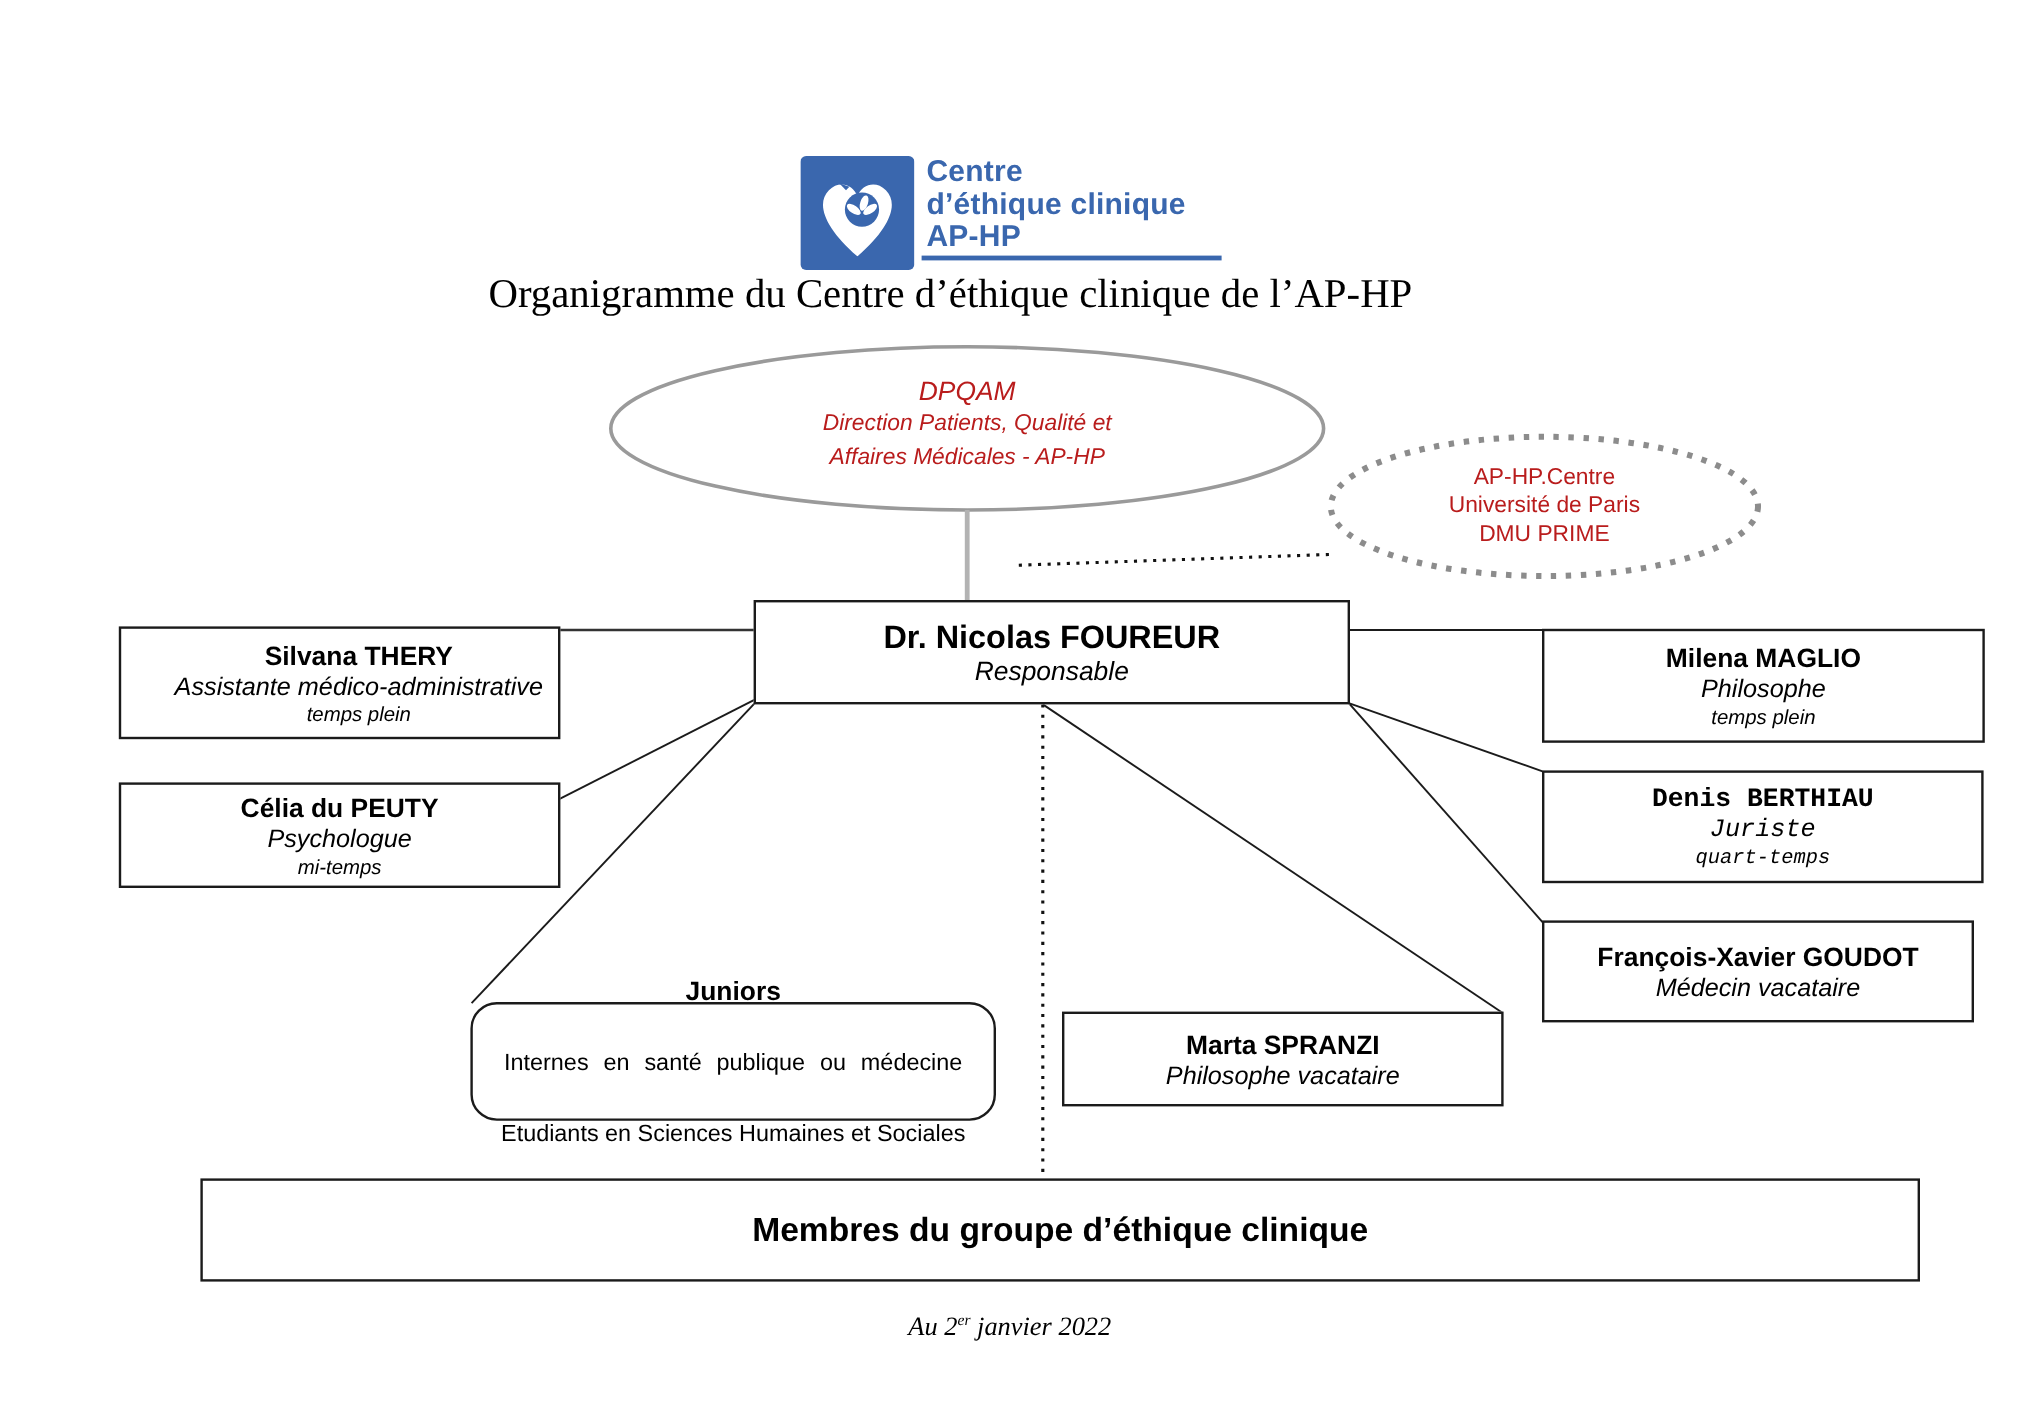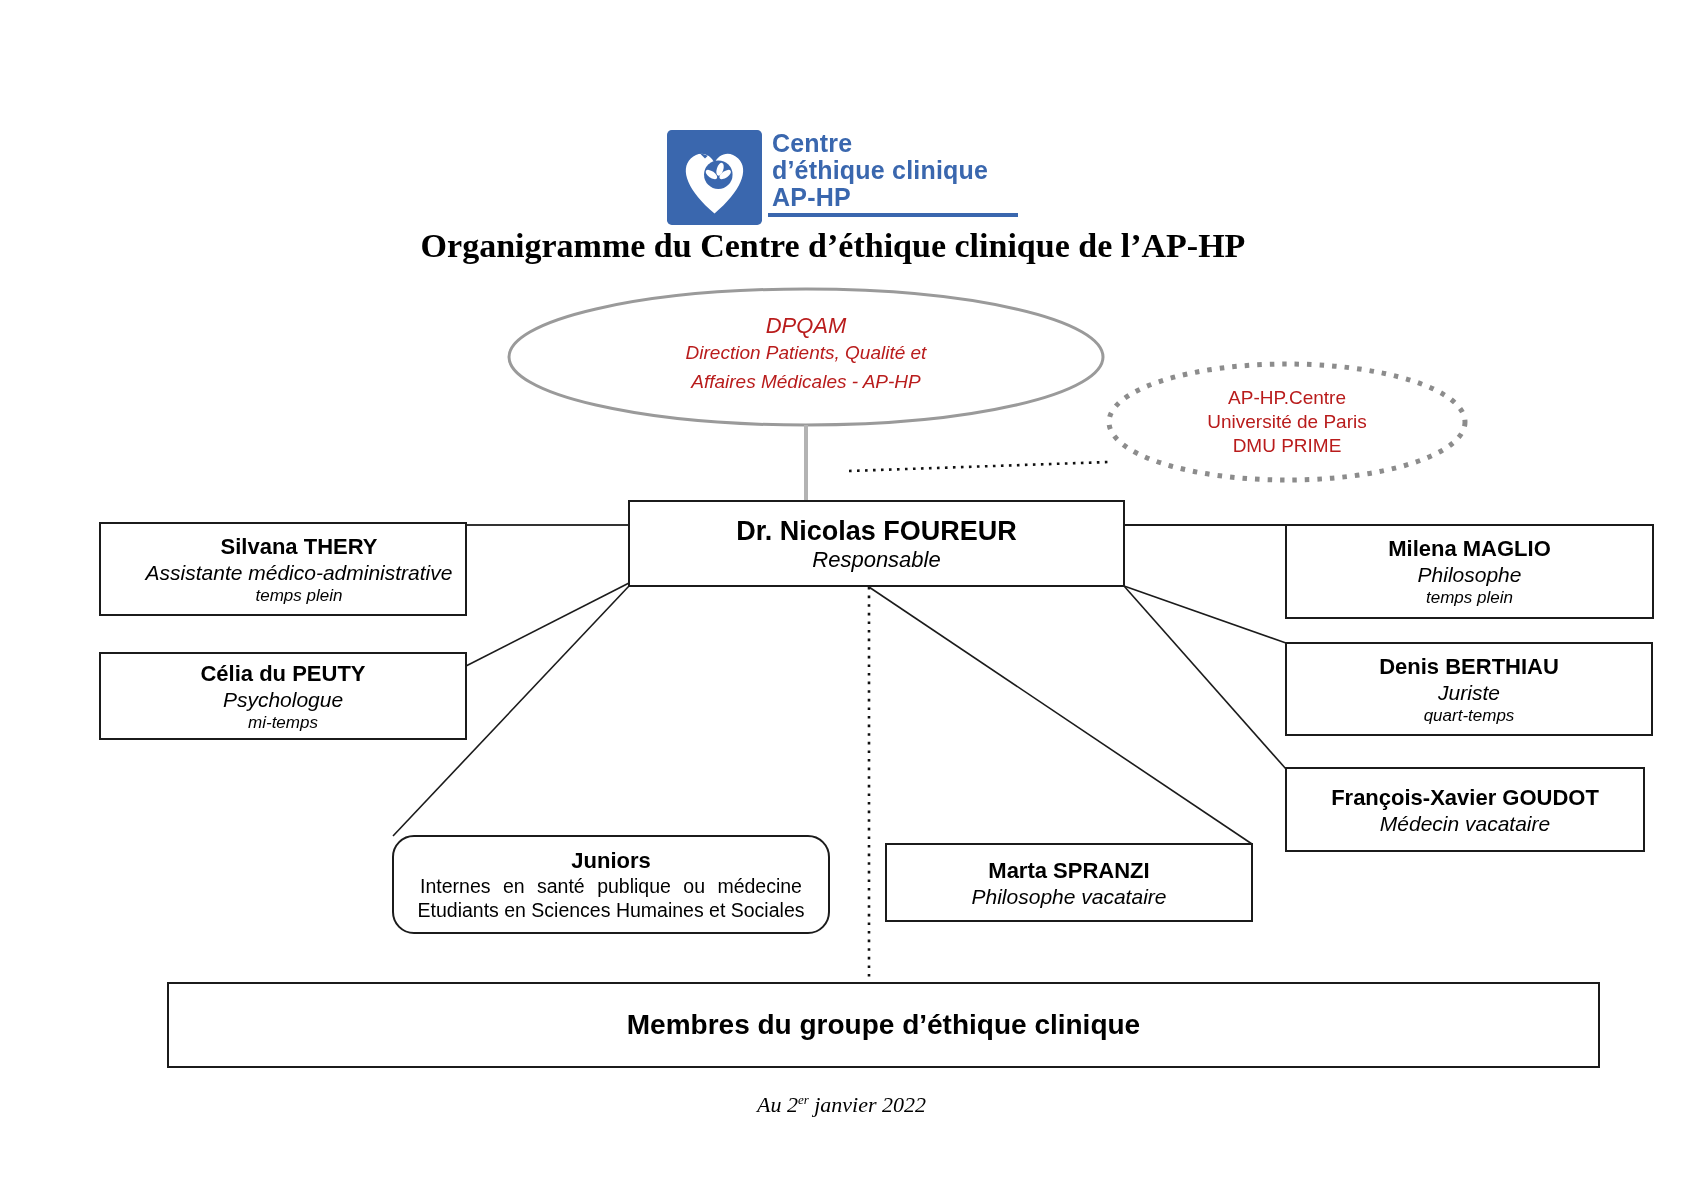--- a/index.html
+++ b/index.html
@@ -21,21 +21,21 @@
     font-weight:bold;font-size:25px;line-height:27px;color:#3a67ae;
     letter-spacing:.2px;
   }
   .logo-underline{position:absolute;left:768px;top:213px;width:250px;height:4px;background:#3a67ae;}
 
   
   .title{
     position:absolute;left:0;top:227px;width:1584px;
     text-align:center;
     font-family:"Liberation Serif",serif;
-    font-weight:bold;font-size:34px;color:#000;margin-left:41px;
+    font-weight:normal;font-size:34px;color:#000;
   }
 
   
   .ell-label{position:absolute;text-align:center;color:#b91c1c;}
   .dpqam-label{left:509px;top:312px;width:594px;font-style:italic;}
   .dpqam-label .l1{font-size:22px;line-height:27px;}
   .dpqam-label .l2{font-size:19px;line-height:27px;}
   .dpqam-label .l3{font-size:19px;line-height:31px;}
   .aphp-label{left:1109px;top:386px;width:356px;font-size:19px;line-height:24px;}
 
@@ -46,21 +46,21 @@
     display:flex;flex-direction:column;align-items:center;justify-content:center;
     text-align:center;
   }
   .box .name{font-weight:bold;font-size:22px;line-height:27px;}
   .box .role{font-style:italic;font-size:21px;line-height:25px;}
   .box .time{font-style:italic;font-size:17px;line-height:21px;}
 
   .box-foureur .name{font-size:27px;line-height:32px;}
   .box-foureur .role{font-size:22px;line-height:26px;}
 
-  .box-juniors .plain{font-size:19.5px;line-height:24px;}
+  .box-juniors .plain{font-size:19.5px;line-height:24px;margin-top:35px;}
   .box-juniors .just{word-spacing:7px;}
 
   .box-membres .name{font-size:28px;line-height:34px;}
   .box-membres .role{font-size:26px;line-height:32px;}
 
   
   .footer-date{
     position:absolute;left:0;top:1092px;width:1683px;text-align:center;
     font-family:"Liberation Serif",serif;font-style:italic;font-size:22px;color:#000;
   }
@@ -139,21 +139,21 @@
     <span class="role">Psychologue</span>
     <span class="time">mi-temps</span>
   </div>
 
   <div class="box" style="left:1285px;top:524px;width:369px;height:95px;">
     <span class="name">Milena MAGLIO</span>
     <span class="role">Philosophe</span>
     <span class="time">temps plein</span>
   </div>
 
-  <div class="box" style="left:1285px;top:642px;width:368px;height:94px;">
+  <div class="box" style="left:1285px;top:642px;width:368px;height:94px;font-family:Liberation Mono, monospace;">
     <span class="name">Denis BERTHIAU</span>
     <span class="role">Juriste</span>
     <span class="time">quart-temps</span>
   </div>
 
   <div class="box" style="left:1285px;top:767px;width:360px;height:85px;">
     <span class="name">François-Xavier GOUDOT</span>
     <span class="role">Médecin vacataire</span>
   </div>
 

